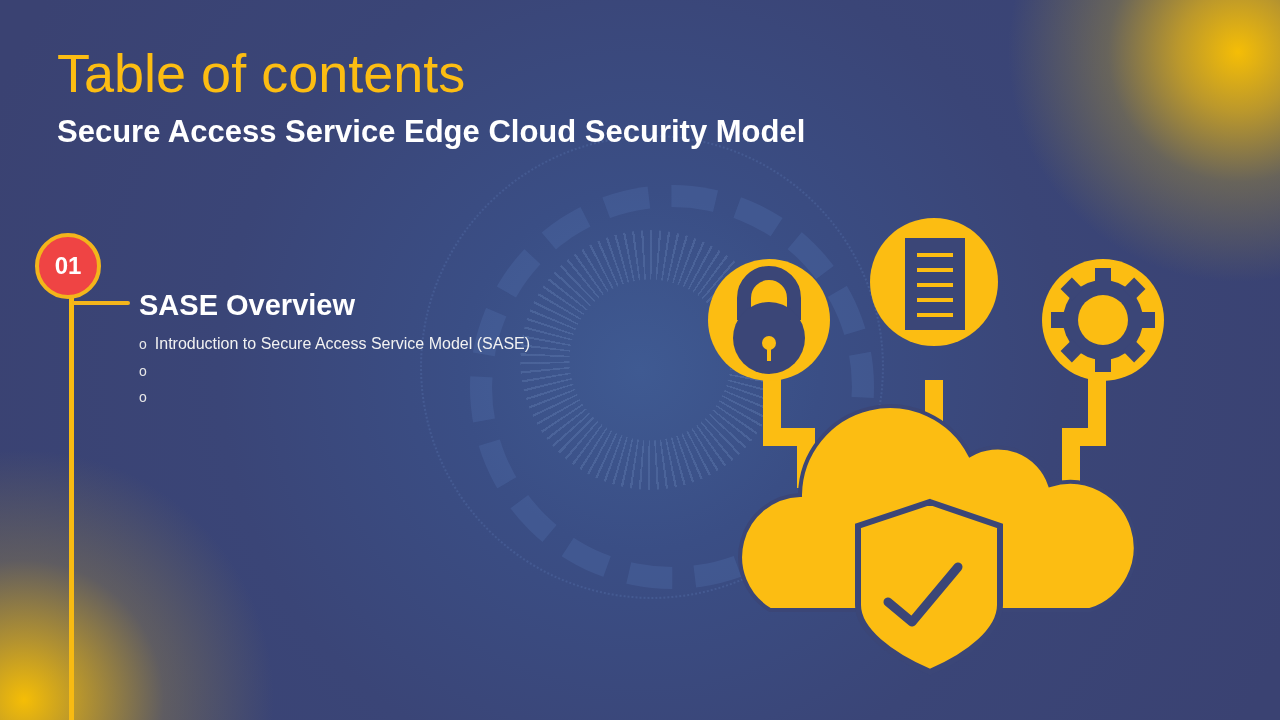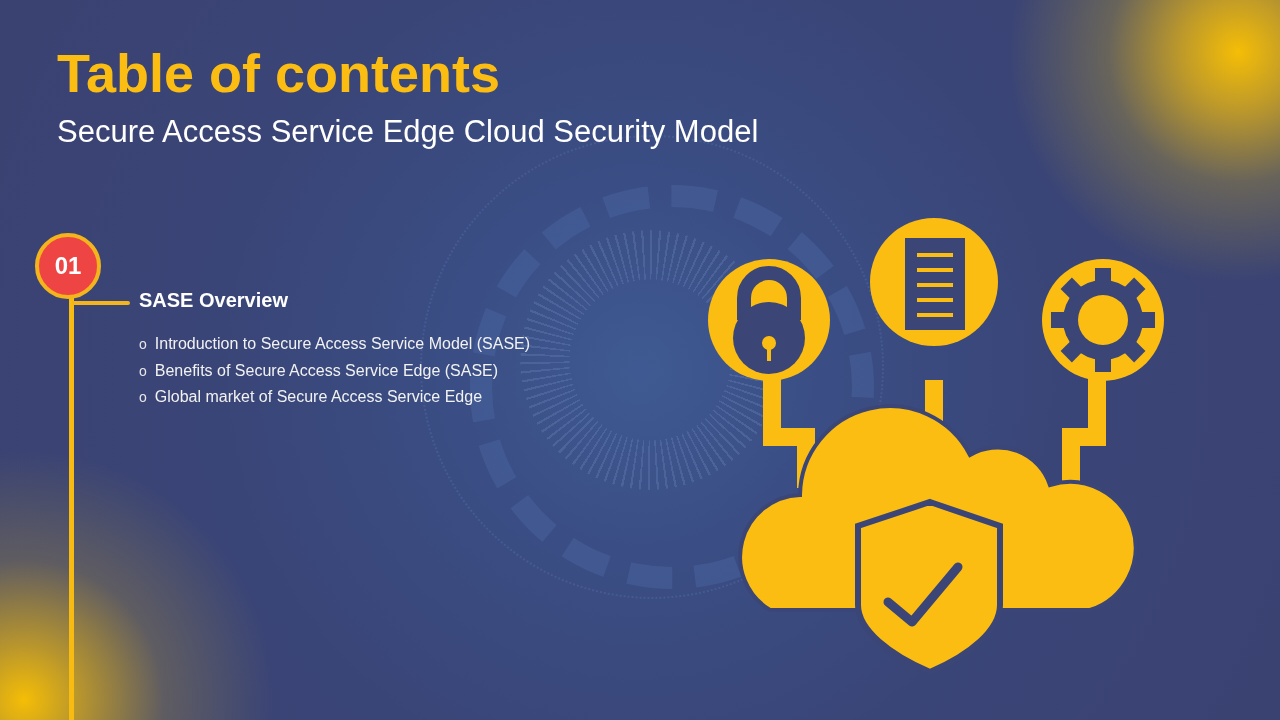--- a/index.html
+++ b/index.html
@@ -26,42 +26,42 @@
       border: 2px dotted rgba(100,130,190,0.25);
     }
     .rays {
       position: absolute; left: 520px; top: 230px; width: 260px; height: 260px; border-radius: 50%;
       background: repeating-conic-gradient(rgba(130,160,210,0.22) 0deg 1deg, rgba(0,0,0,0) 1deg 4deg);
       -webkit-mask: radial-gradient(circle, transparent 0 80px, #000 81px 130px, transparent 131px);
               mask: radial-gradient(circle, transparent 0 80px, #000 81px 130px, transparent 131px);
     }
     .title {
       position: absolute; left: 57px; top: 40px; margin: 0;
-      font-size: 54px; font-weight: bold; color: #fcbd12; letter-spacing: 0px;
+      font-size: 54px; font-weight: normal; color: #fcbd12; letter-spacing: 0px;
       line-height: 66px;
     }
     .subtitle {
       position: absolute; left: 57px; top: 110px; margin: 0;
-      font-size: 31px; font-weight: normal; color: #ffffff; line-height: 44px;
+      font-size: 31px; font-weight: bold; color: #ffffff; line-height: 44px;
     }
     .timeline-line {
       position: absolute; left: 69px; top: 295px; width: 5px; height: 425px; background: #f8bb12;
     }
     .badge {
       position: absolute; left: 35px; top: 233px; width: 66px; height: 66px; border-radius: 50%;
       background: #ef4444; border: 4px solid #f3b51b; box-sizing: border-box;
       display: flex; align-items: center; justify-content: center;
       color: #fff; font-weight: bold; font-size: 24px;
     }
     .connector {
       position: absolute; left: 72px; top: 301px; width: 58px; height: 4px; background: #f3b51b; border-radius: 2px;
     }
     .section-title {
       position: absolute; left: 139px; top: 289px; margin: 0;
-      font-size: 20px; font-weight: bold; color: #ffffff;
+      font-size: 29px; font-weight: bold; color: #ffffff;
     }
     .bullets { position: absolute; left: 139px; top: 331px; margin: 0; padding: 0; list-style: none; }
     .bullets li {
       color: #f2f2f2; font-size: 16px; line-height: 26.5px; display: flex; gap: 8px; align-items: baseline;
     }
     .bullets li .mark { font-size: 14px; color: #e8e8e8; }
     .art { position: absolute; left: 700px; top: 210px; }
   </style>
 </head>
 <body>
@@ -81,25 +81,23 @@
 </div>
 
 <h3 class="section-title">SASE Overview</h3>
 <ul class="bullets">
   <li>
     <span class="mark">o</span>
     <span>Introduction to Secure Access Service Model (SASE)</span>
   </li>
   <li>
     <span class="mark">o</span>
-    <span>Benefits of Secure Access Service Edge (SASE)</span>
   </li>
   <li>
     <span class="mark">o</span>
-    <span>Global market of Secure Access Service Edge</span>
   </li>
 </ul>
 
 <svg class="art" width="480" height="470" viewBox="0 0 480 470">
   <g fill="#fcbd12">
 
     <g>
       <rect x="63" y="150" width="18" height="80"></rect>
       <rect x="63" y="218" width="52" height="18"></rect>
       <rect x="97" y="218" width="18" height="60"></rect>

